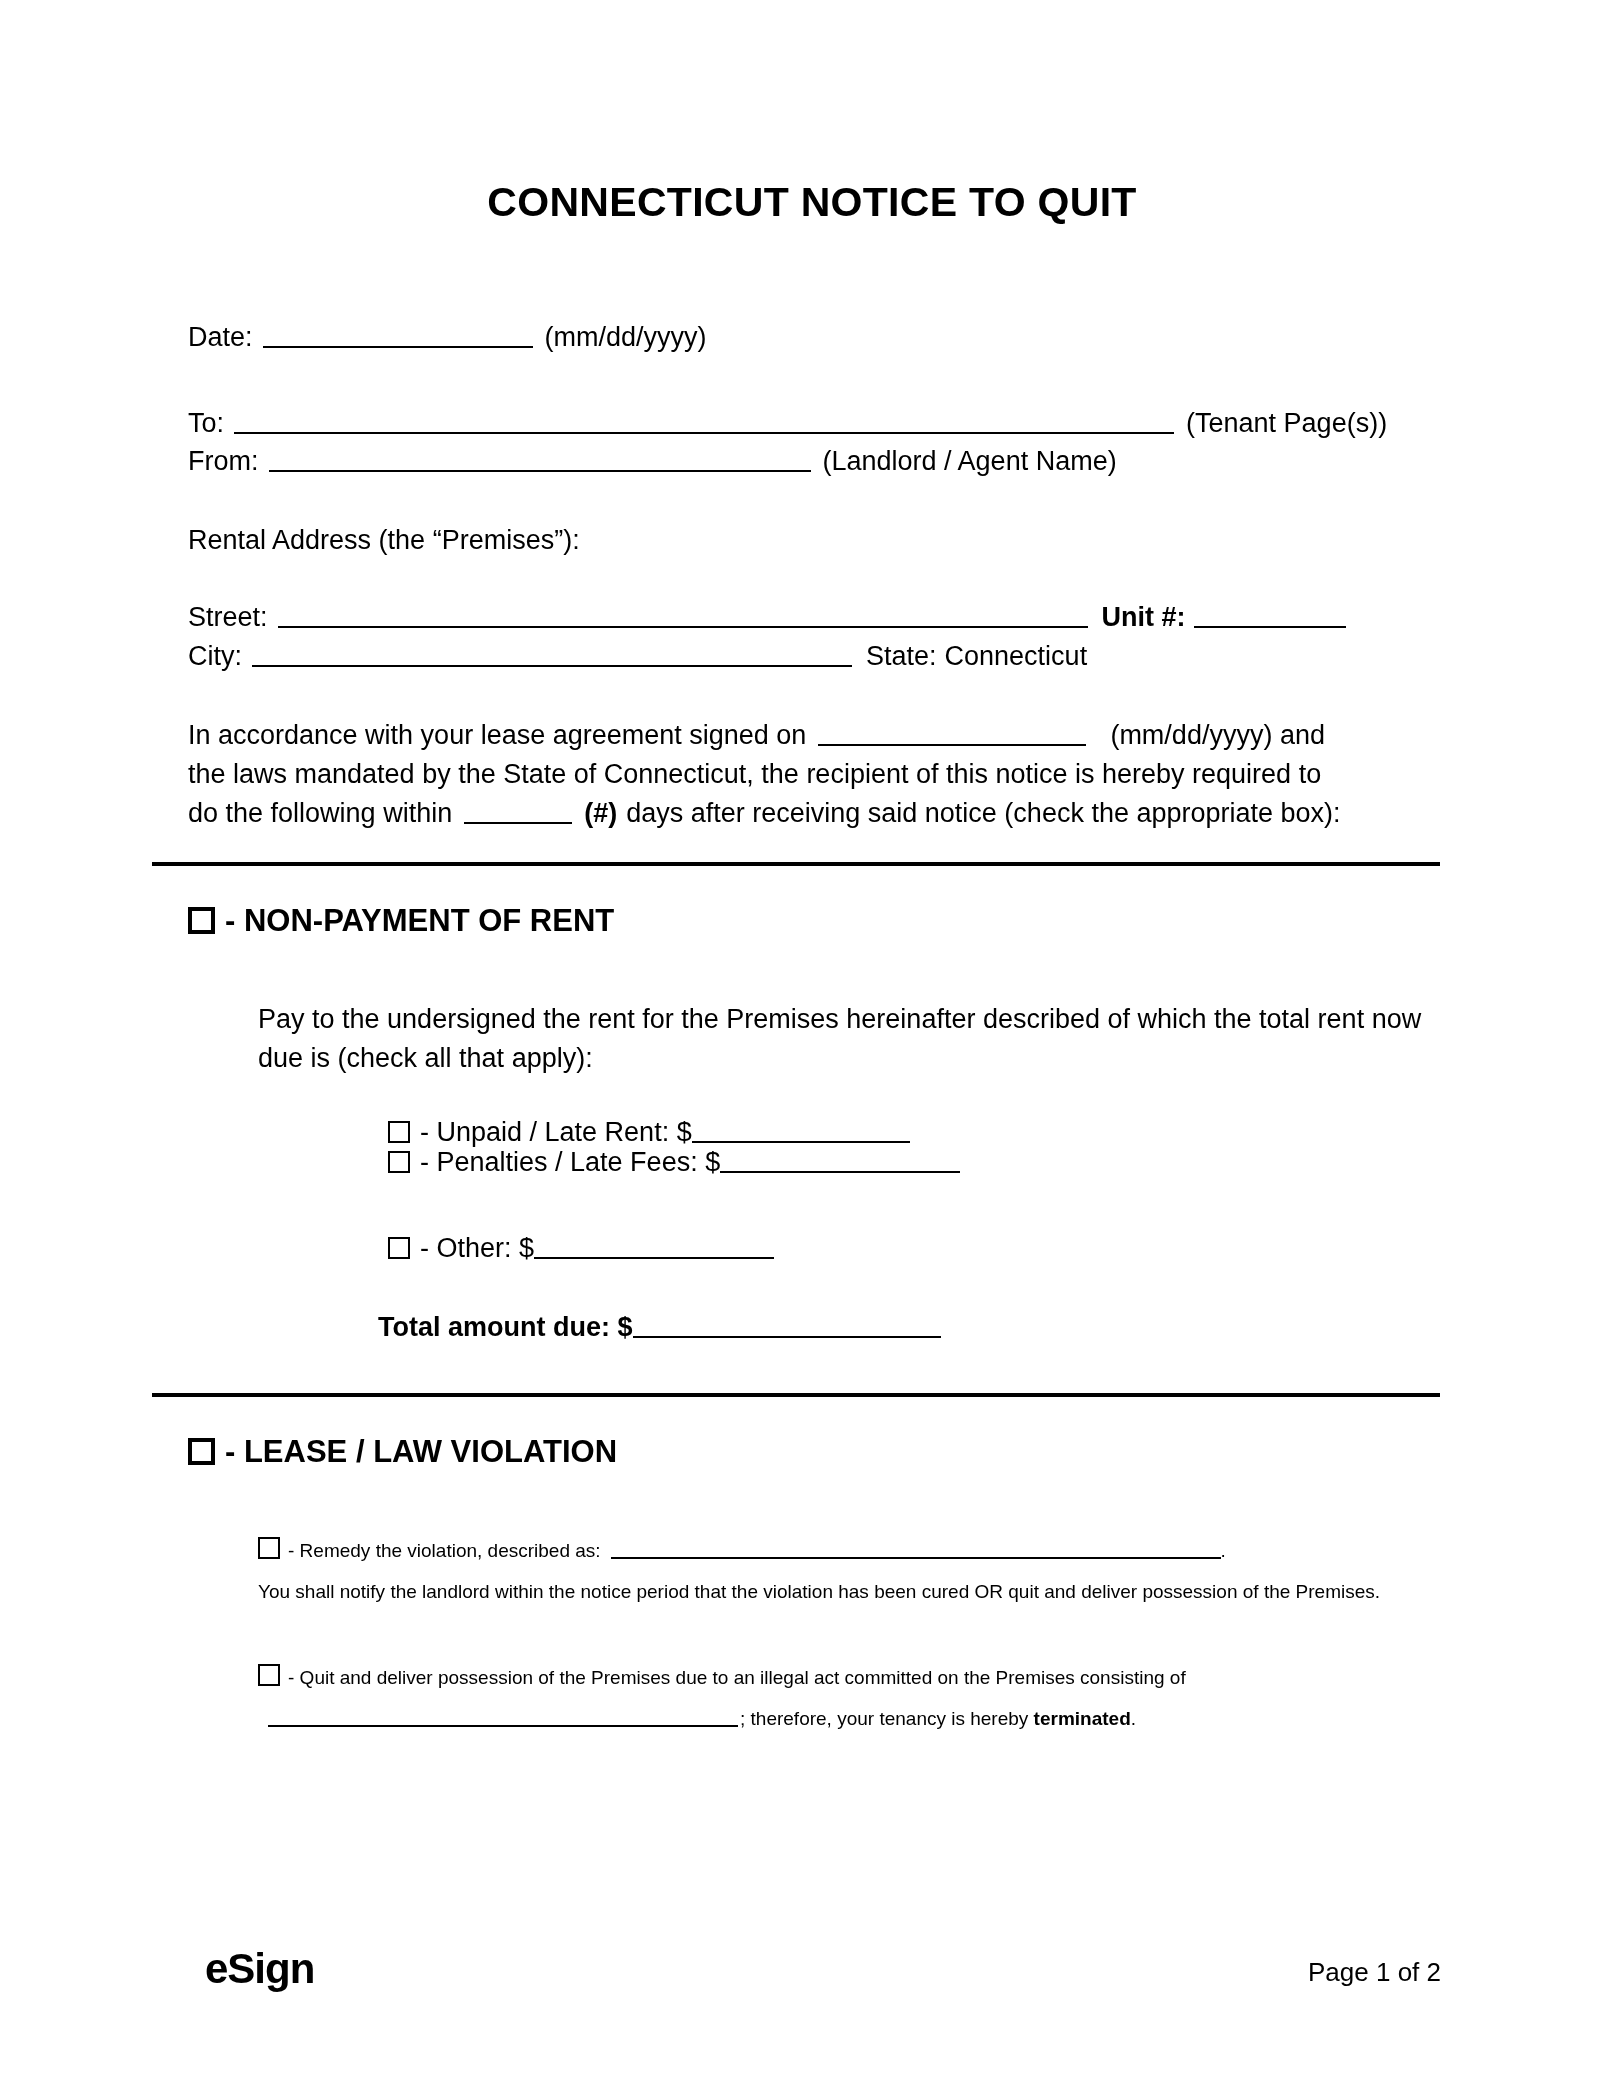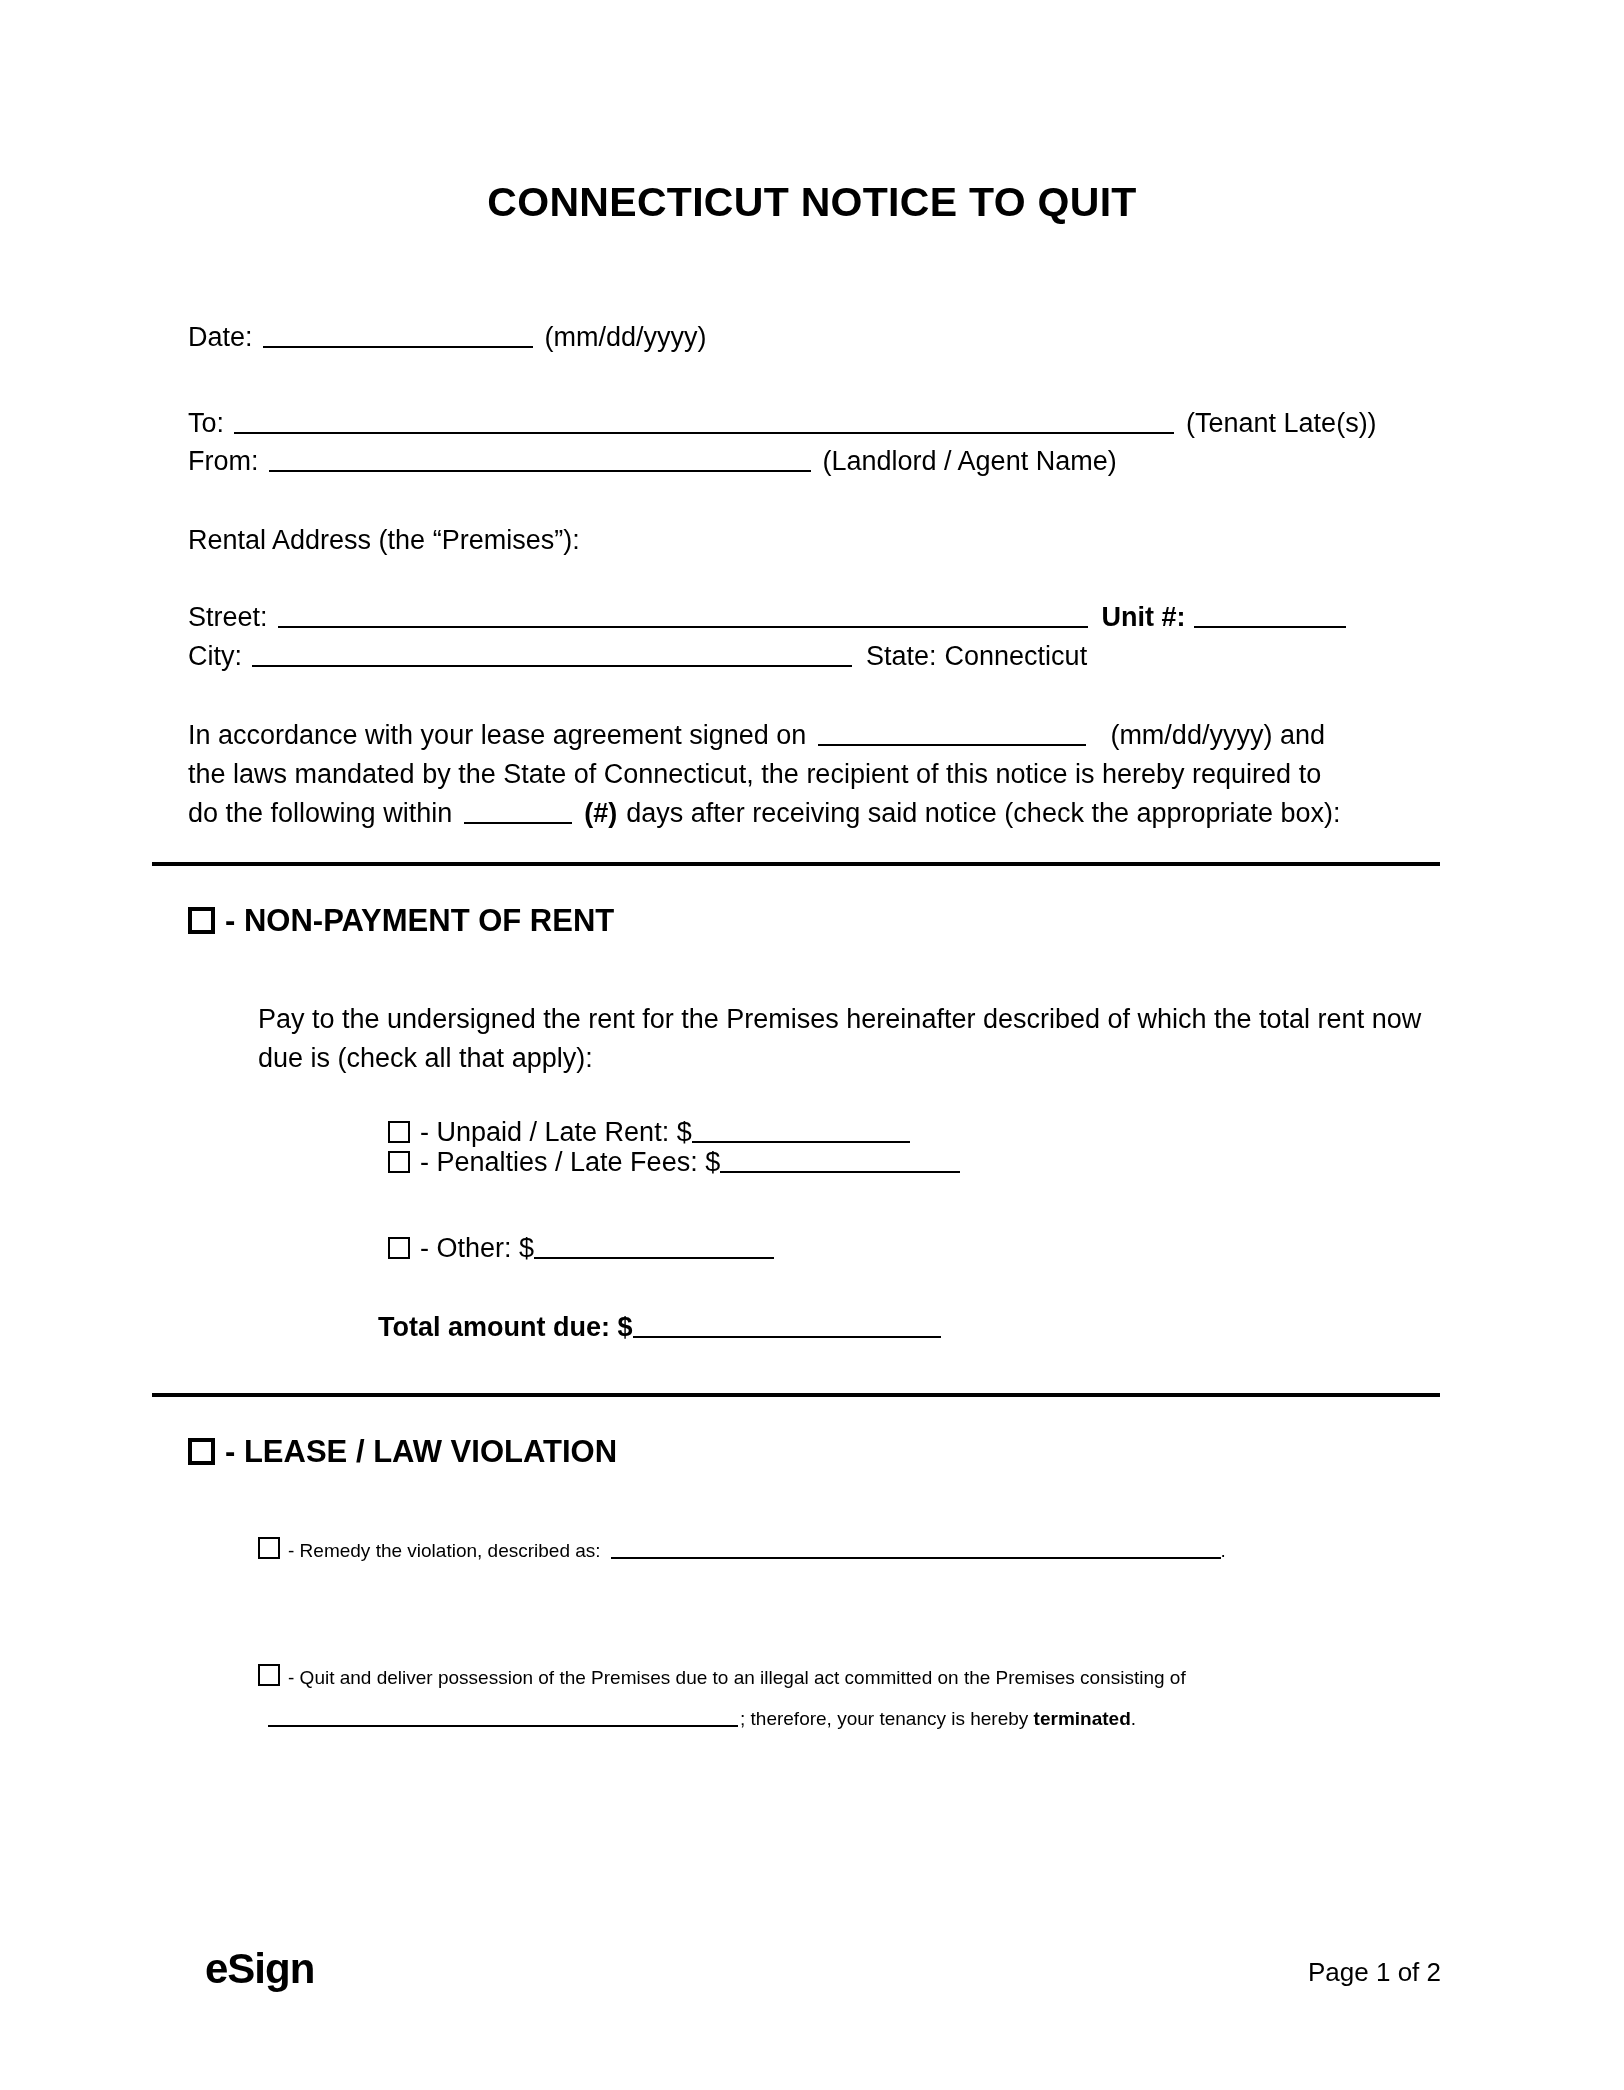--- a/index.html
+++ b/index.html
@@ -148,21 +148,21 @@
 
 <div class="page">
 
   <div class="doc-title">CONNECTICUT NOTICE TO QUIT</div>
 
   <div class="row body-text" style="top:318px;">
     <span>Date:</span><span class="blank" style="width:270px; margin-left:10px;"></span><span style="margin-left:12px;">(mm/dd/yyyy)</span>
   </div>
 
   <div class="row body-text" style="top:404px;">
-    <span>To:</span><span class="blank" style="width:940px; margin-left:10px;"></span><span style="margin-left:12px;">(Tenant Late(s))</span>
+    <span>To:</span><span class="blank" style="width:940px; margin-left:10px;"></span><span style="margin-left:12px;">(Tenant Page(s))</span>
   </div>
 
   <div class="row body-text" style="top:442px;">
     <span>From:</span><span class="blank" style="width:542px; margin-left:10px;"></span><span style="margin-left:12px;">(Landlord / Agent Name)</span>
   </div>
 
   <div class="row body-text" style="top:521px;">Rental Address (the “Premises”):</div>
 
   <div class="row body-text" style="top:598px;">
     <span>Street:</span><span class="blank" style="width:810px; margin-left:10px;"></span><span class="b" style="margin-left:14px;">Unit #:</span><span class="blank" style="width:152px; margin-left:8px;"></span>
@@ -205,20 +205,21 @@
   </div>
 
   <div class="divider" style="top:1393px;"></div>
 
   <div class="section-head" style="top:1436px;">
     <span class="cbox-lg"></span><span style="margin-left:8px;">- LEASE / LAW VIOLATION</span>
   </div>
 
   <div class="viol-para" style="top:1530px;">
     <span class="cbox-sm"></span><span style="margin-left:6px;">- Remedy the violation, described as:</span><span class="blank-thin" style="width:610px; margin-left:10px;"></span><span>.</span><br>
+    <span>You shall notify the landlord within the notice period that the violation has been cured OR quit and deliver possession of the Premises.</span>
   </div>
 
   <div class="viol-para" style="top:1657px;">
     <span class="cbox-sm"></span><span style="margin-left:6px;">- Quit and deliver possession of the Premises due to an illegal act committed on the Premises consisting of</span><span class="blank-thin" style="width:470px; margin-left:10px; margin-right:2px;"></span><span>; therefore, your tenancy is hereby</span> <span class="b">terminated</span><span>.</span>
   </div>
 
   <div class="footer-logo">eSign</div>
   <div class="footer-page">Page 1 of 2</div>
 
 </div>

